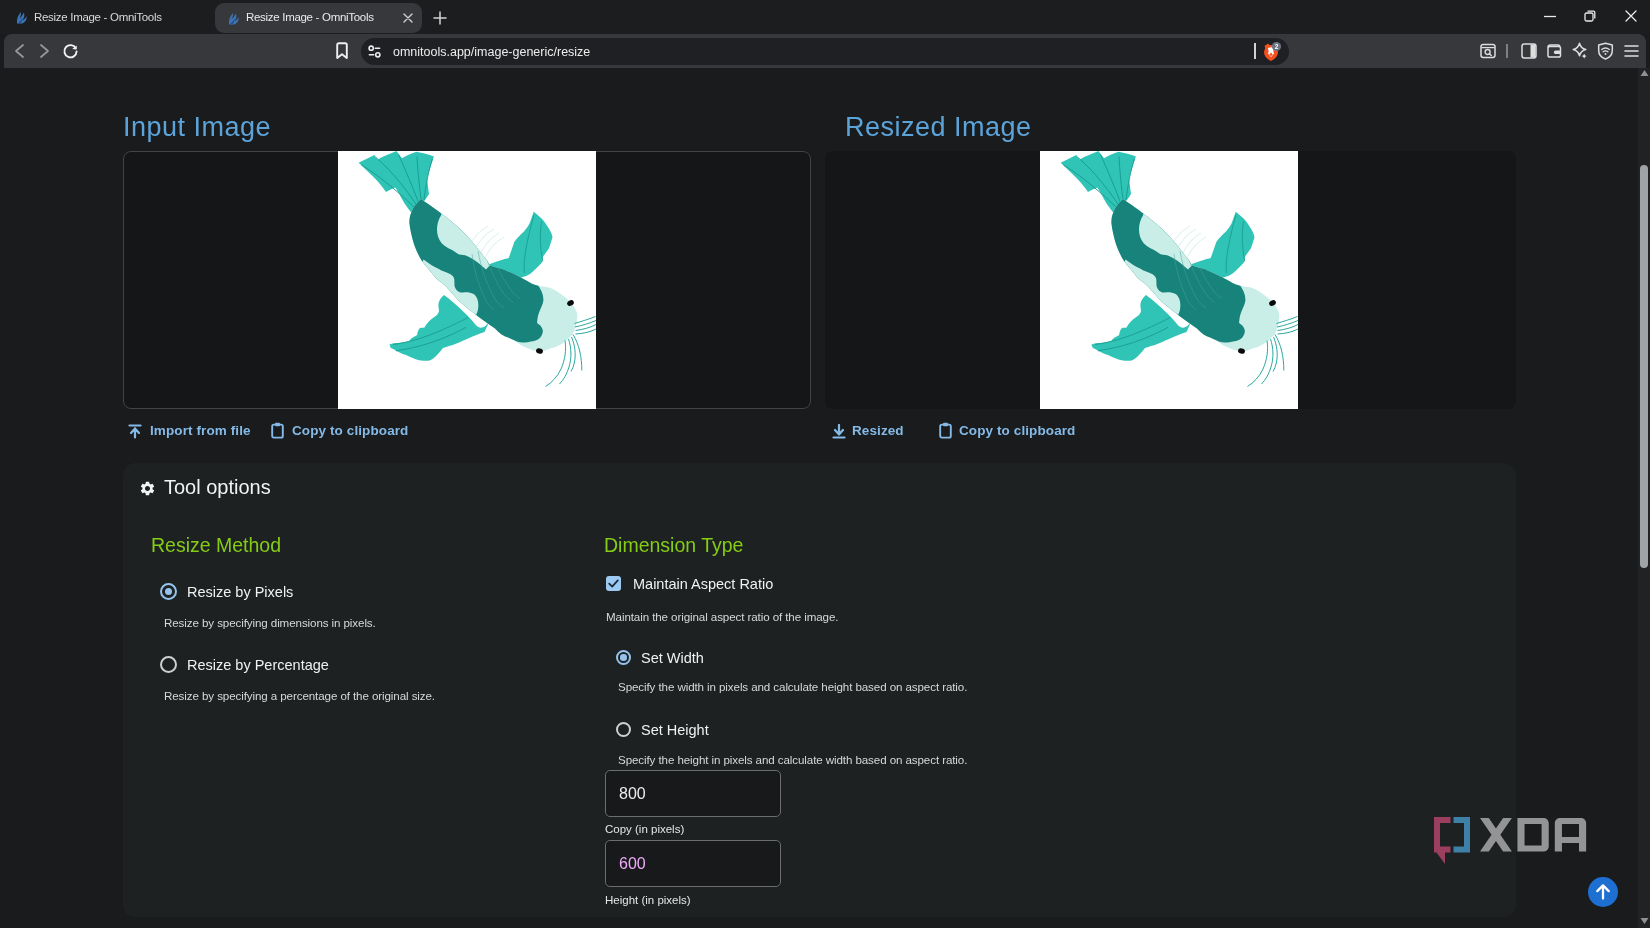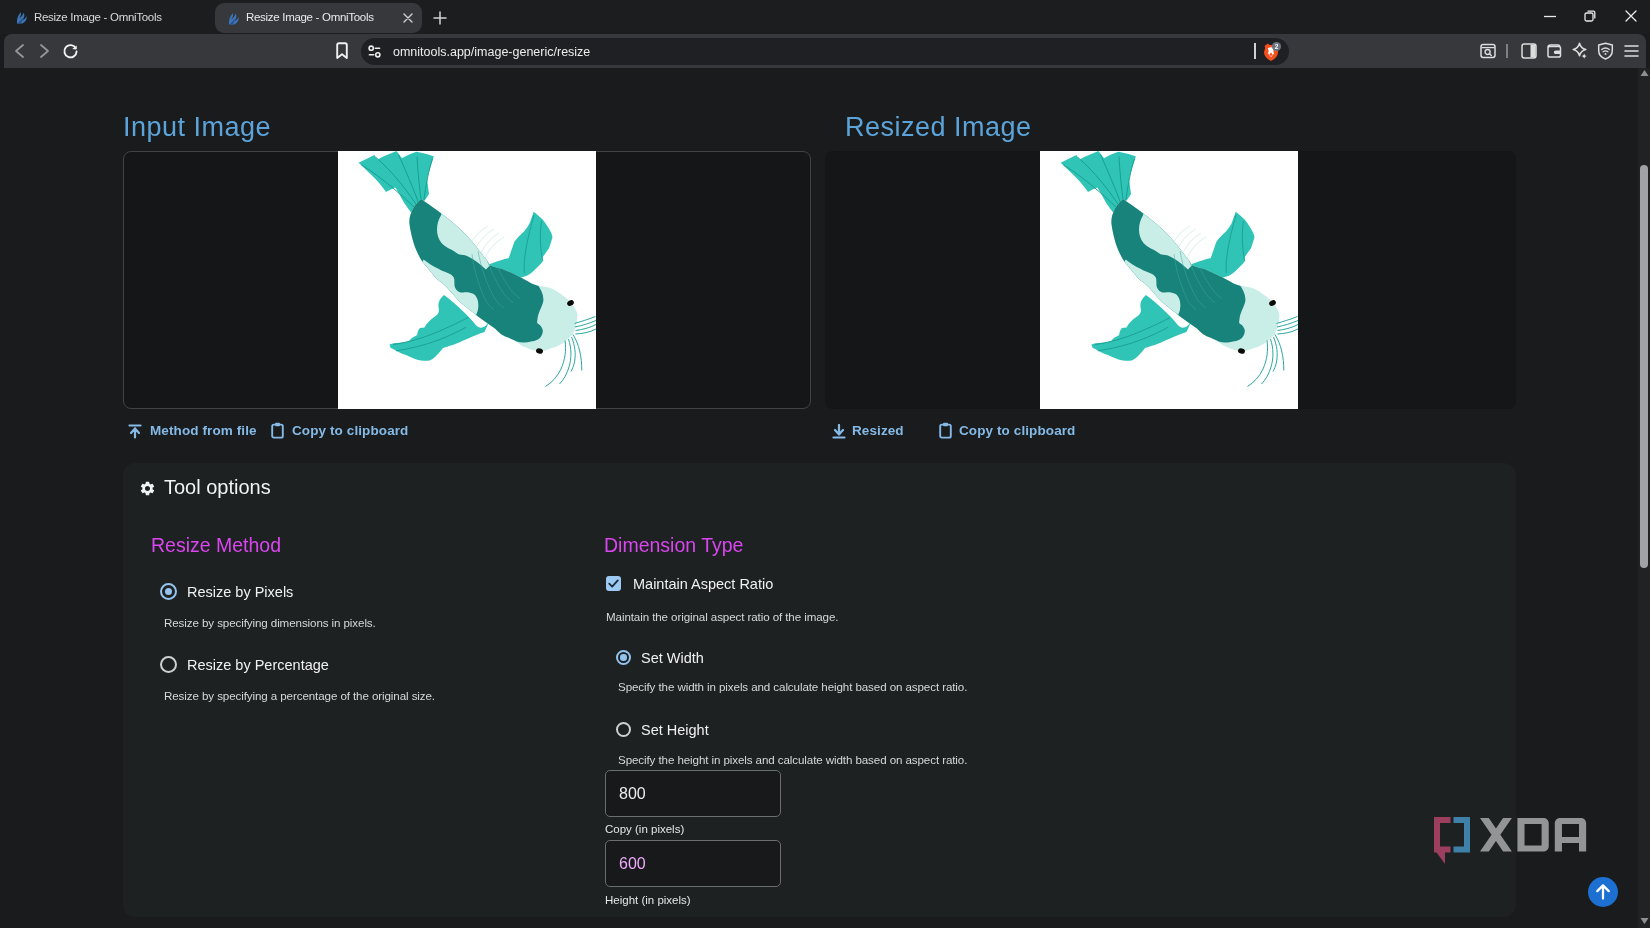--- a/index.html
+++ b/index.html
@@ -10,21 +10,21 @@
   #tabstrip { position:absolute; left:0; top:0; width:1650px; height:34px; background:#1c1d1f; }
   #toolbar { position:absolute; left:4px; top:34px; width:1642px; height:34px; background:#36383c;
     border-radius:8px 8px 0 0; }
   .tabtitle { color:#d8d9da; font-size:11.5px; letter-spacing:-0.3px; }
   #activetab { position:absolute; left:215px; top:3px; width:207px; height:30px;
     background:#36383c; border-radius:9px; }
   #urlbar { position:absolute; left:361px; top:38px; width:928px; height:27px;
     background:#1e2023; border-radius:13.5px; }
   .url { color:#eceded; font-size:12.5px; }
   .lnk { color:#85bae7; font-size:13.5px; font-weight:bold; letter-spacing:0.1px; }
-  .h3b { color:#d946ef; font-size:19.5px; }
+  .h3b { color:#84cc16; font-size:19.5px; }
   
   #page { position:absolute; left:0; top:68px; width:1650px; height:860px; background:#191b1c; overflow:hidden; }
   .h2 { position:absolute; color:#5ba3d9; font-size:27px; font-weight:300; letter-spacing:0.5px; }
   .prevpanel { position:absolute; top:83px; height:258px; background:#141617; }
   #toolpanel { position:absolute; left:123px; top:395px; width:1393px; height:454px;
     background:#1e2121; border-radius:12px; }
   .optlabel { color:#f0f1f1; font-size:14.5px; }
   .caption { position:absolute; color:#d6d8d9; font-size:11.6px; letter-spacing:-0.1px; }
   .radio { position:absolute; width:17px; height:17px; border-radius:50%; }
   .radio.on { border:2px solid #94c3ee; }
@@ -138,21 +138,21 @@
       <use href="#koi"></use>
     </svg>
   <svg class="abs" style="left:1040px; top:83px;" width="258" height="258" viewBox="0 0 258 258">
       <use href="#koi"></use>
     </svg>
 
   <svg class="abs" style="left:128px; top:356px;" width="14" height="15" viewBox="0 0 14 15">
     <path d="M1.5 1.5 L12.5 1.5" stroke="#85bae7" stroke-width="2.2" stroke-linecap="round"></path>
     <path d="M7 13.5 L7 5.5 M7 4.5 L3 9 M7 4.5 L11 9" stroke="#85bae7" stroke-width="2.2" stroke-linecap="round" stroke-linejoin="round" fill="none"></path>
   </svg>
-  <span class="abs lnk" style="left:150px; top:355px;">Method from file</span>
+  <span class="abs lnk" style="left:150px; top:355px;">Import from file</span>
   <svg class="abs" style="left:271px; top:354px;" width="13" height="17" viewBox="0 0 13 17">
     <rect x="1.2" y="2.6" width="10.6" height="13" rx="1.6" fill="none" stroke="#85bae7" stroke-width="1.9"></rect>
     <rect x="4" y="0.8" width="5" height="3.4" rx="1" fill="#85bae7"></rect>
   </svg>
   <span class="abs lnk" style="left:292px; top:355px;">Copy to clipboard</span>
 
   <svg class="abs" style="left:832px; top:356px;" width="14" height="15" viewBox="0 0 14 15">
     <path d="M1.5 13.5 L12.5 13.5" stroke="#85bae7" stroke-width="2.2" stroke-linecap="round"></path>
     <path d="M7 1 L7 9.5 M7 10.5 L3 6 M7 10.5 L11 6" stroke="#85bae7" stroke-width="2.2" stroke-linecap="round" stroke-linejoin="round" fill="none"></path>
   </svg>

